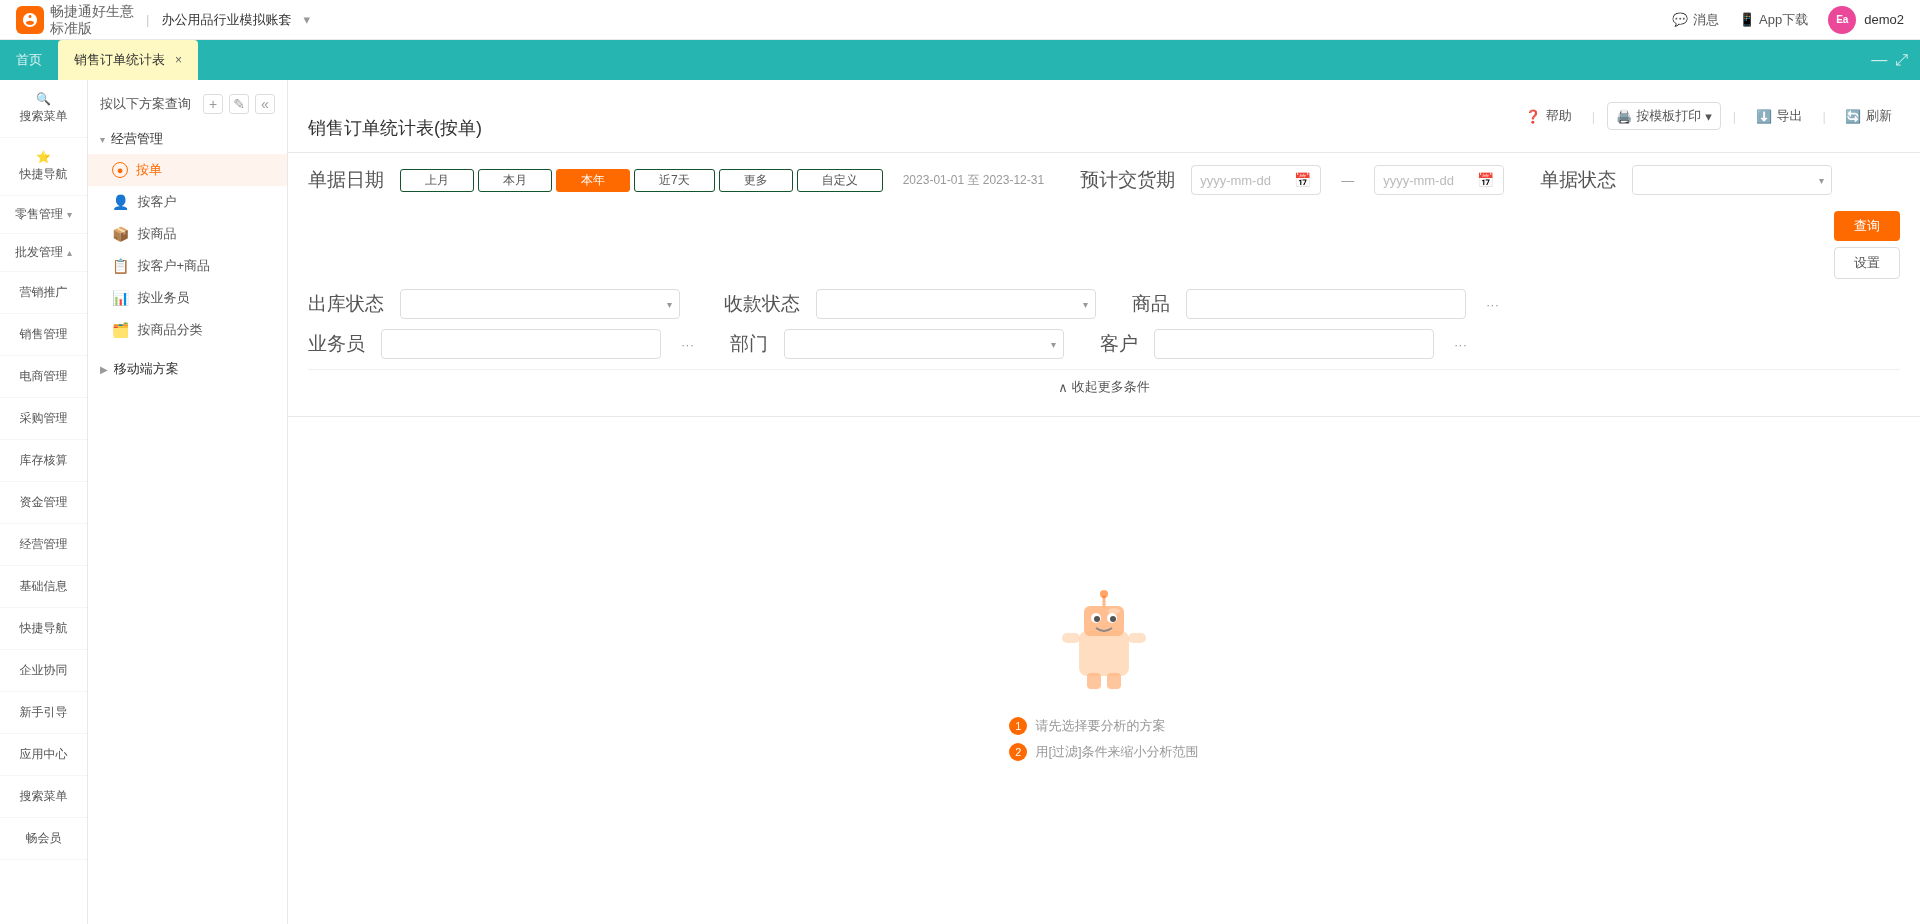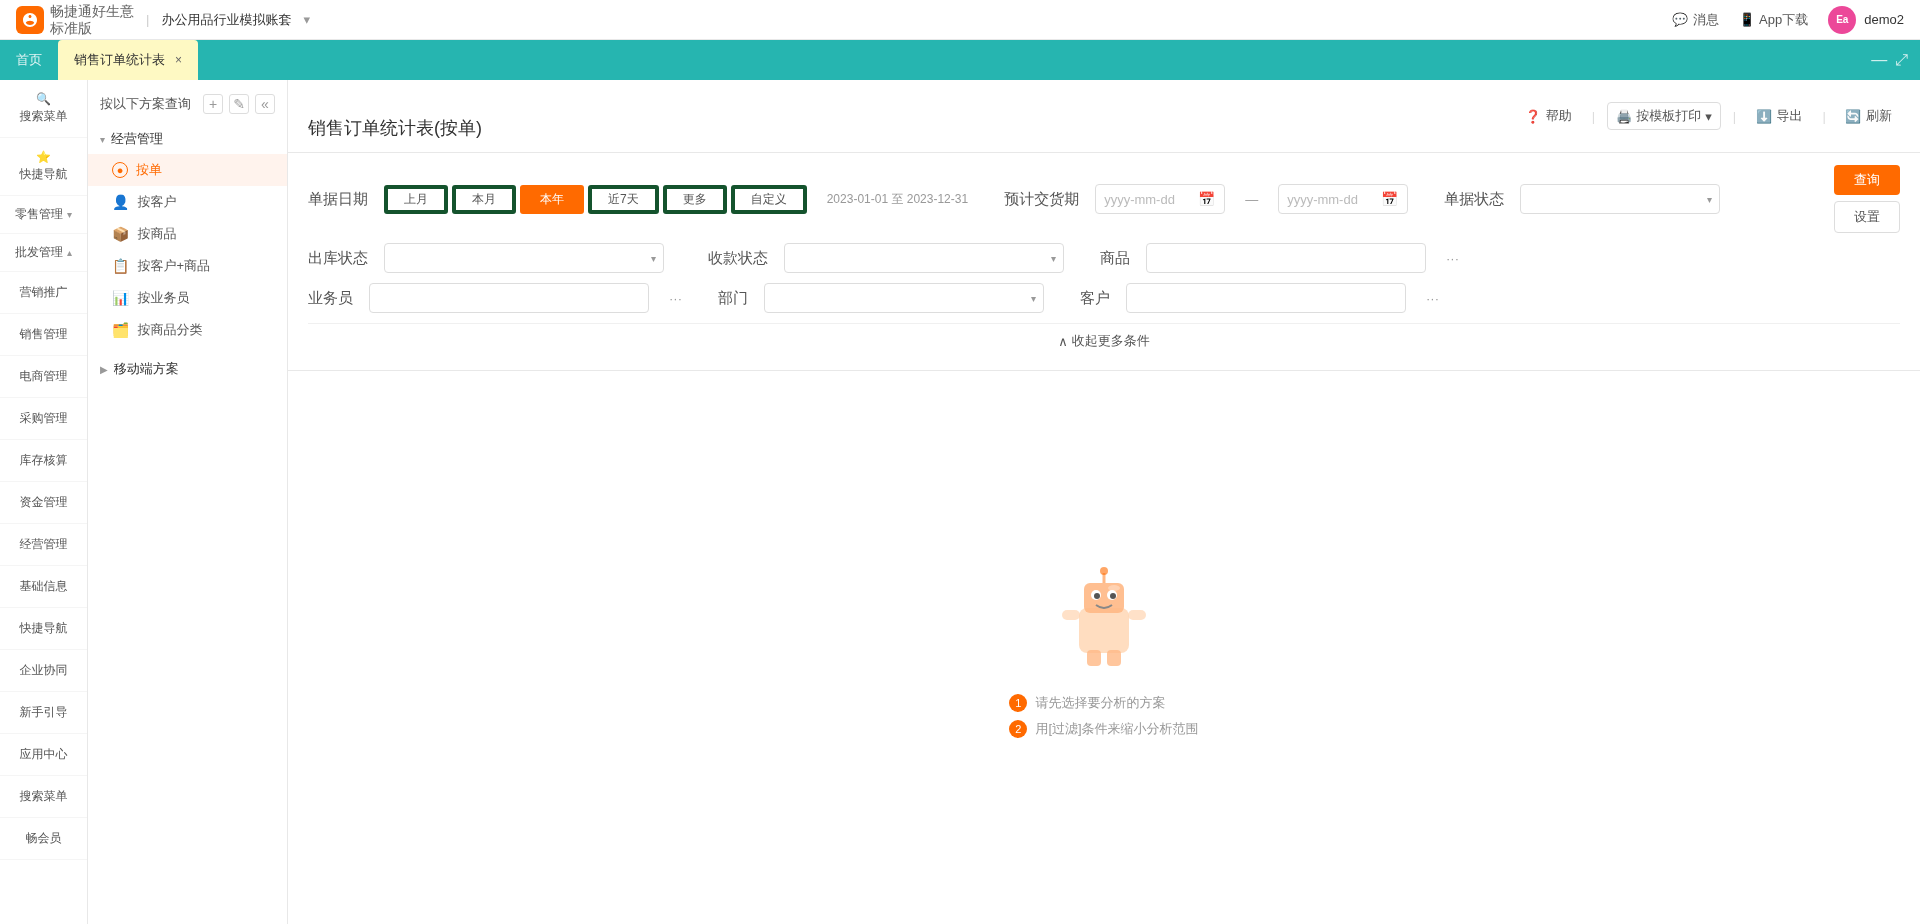--- a/index.html
+++ b/index.html
@@ -63,23 +63,23 @@
     .page-title { font-size: 18px; font-weight: 500; color: #333; margin-top: 24px; }
     .page-actions { display: flex; align-items: center; gap: 12px; }
     .page-action-btn { display: flex; align-items: center; gap: 4px; color: #555; font-size: 13px; cursor: pointer; padding: 4px 8px; }
     .page-action-sep { color: #ddd; }
     .print-btn { display: flex; align-items: center; gap: 4px; color: #555; font-size: 13px; cursor: pointer; border: 1px solid #ddd; border-radius: 4px; padding: 4px 8px; }
 
     
     .filter-area { background: #fff; padding: 12px 20px; border-bottom: 1px solid #e8e8e8; flex-shrink: 0; }
     .filter-row { display: flex; align-items: center; gap: 16px; margin-bottom: 10px; flex-wrap: wrap; }
     .filter-row:last-child { margin-bottom: 0; }
-    .filter-label { font-size: 15px; color: #555; white-space: nowrap; }
+    .filter-label { font-size: 19px; color: #555; white-space: nowrap; }
     .date-btns { display: flex; align-items: center; gap: 4px; }
-    .date-btn { padding: 2px 16px; border-radius: 3px; border: 4px solid #14532d; background: #fff; font-size: 12px; color: #555; cursor: pointer; }
+    .date-btn { padding: 2px 24px; border-radius: 3px; border: 1px solid #14532d; background: #fff; font-size: 12px; color: #555; cursor: pointer; }
     .date-btn.active { background: #ff6a00; color: #fff; border-color: #ff6a00; }
     .date-range-text { font-size: 12px; color: #999; margin-left: 4px; }
     .filter-input { height: 30px; border: 1px solid #ddd; border-radius: 4px; padding: 0 8px; font-size: 13px; color: #333; background: #fff; min-width: 120px; }
     .filter-input::placeholder { color: #bbb; }
     .filter-select { height: 30px; border: 1px solid #ddd; border-radius: 4px; padding: 0 8px; font-size: 13px; color: #333; background: #fff; min-width: 150px; appearance: none; cursor: pointer; }
     .select-wrapper { position: relative; display: inline-flex; align-items: center; }
     .select-arrow { position: absolute; right: 8px; top: 50%; transform: translateY(-50%); color: #999; font-size: 10px; pointer-events: none; }
     .filter-date-input { height: 30px; border: 1px solid #ddd; border-radius: 4px; padding: 0 8px; font-size: 13px; color: #bbb; background: #fff; min-width: 130px; display: flex; align-items: center; justify-content: space-between; cursor: pointer; }
     .filter-date-input .cal-icon { color: #ff6a00; font-size: 14px; }
     .filter-dash { color: #999; margin: 0 4px; }

